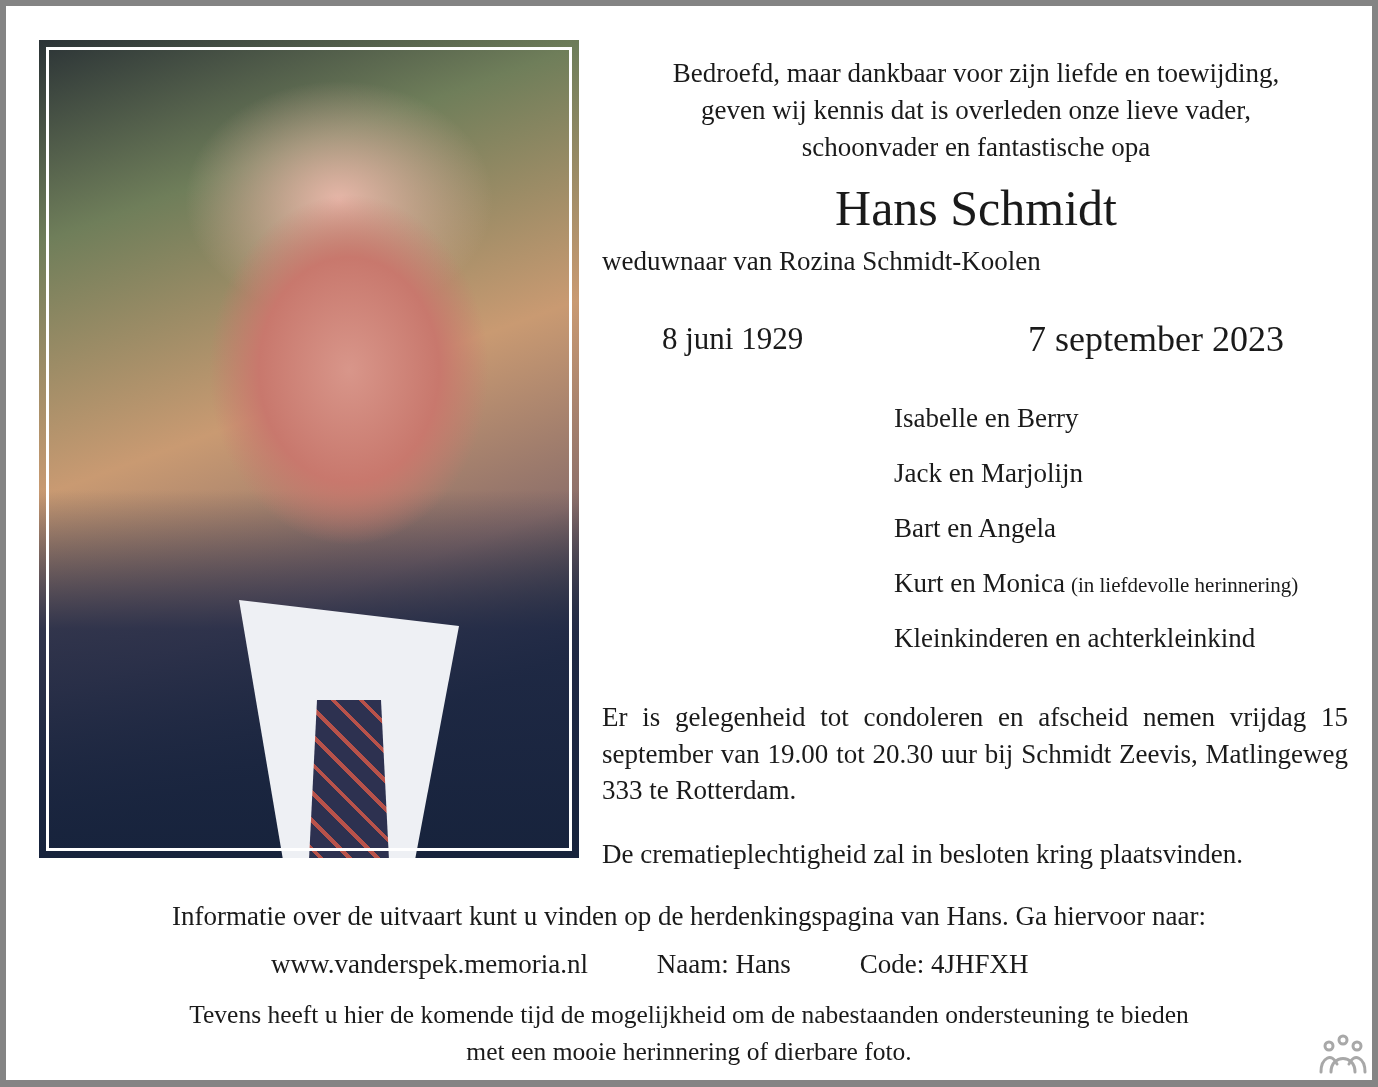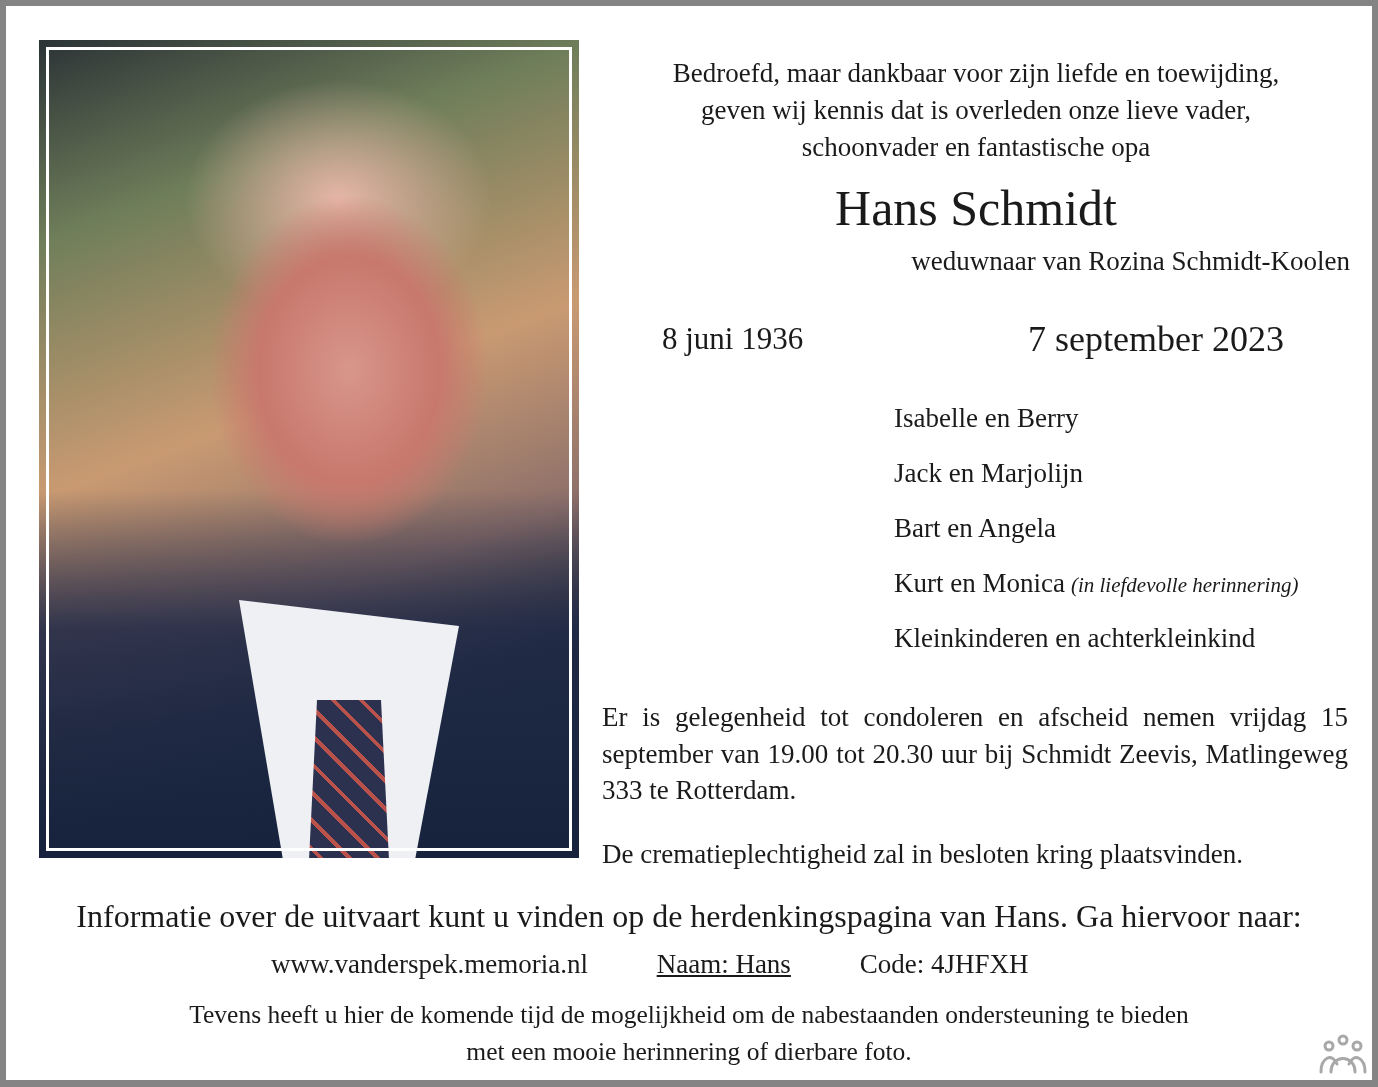--- a/index.html
+++ b/index.html
@@ -42,52 +42,52 @@
   .intro {
     position: absolute; left: 596px; top: 34px; width: 748px;
     text-align: center; font-size: 27px; line-height: 37px; margin-top: 15px;
   }
   .name {
     position: absolute; left: 596px; top: 172px; width: 748px;
     text-align: center; font-size: 50px; line-height: 60px;
   }
   .subtitle {
     position: absolute; left: 596px; top: 237px; width: 748px;
-    text-align: right; font-size: 27px; line-height: 36px;
+    text-align: left; font-size: 27px; line-height: 36px;
   }
   .date-birth {
     position: absolute; left: 656px; top: 313px; font-size: 31px; line-height: 40px;
   }
   .date-death {
     position: absolute; left: 1022px; top: 313px; font-size: 36px; line-height: 40px;
   }
   .family {
     position: absolute; left: 888px; top: 394px; font-size: 27px;
   }
   .family-item { height: 55px; line-height: 36px; white-space: nowrap; }
-  .family-note { font-style: italic; font-size: 21px; margin-left: 6px; }
+  .family-note { font-size: 21px; margin-left: 6px; }
   .condolence {
     position: absolute; left: 596px; top: 693px; width: 746px;
     font-size: 27px; line-height: 36.5px; text-align: justify;
   }
   .cremation {
     position: absolute; left: 596px; top: 830px; width: 760px;
     font-size: 27px; line-height: 36px; white-space: nowrap;
   }
   .info {
     position: absolute; left: 0; top: 892px; width: 1366px;
-    text-align: center; font-size: 32px; line-height: 36px;
+    text-align: center; font-size: 27px; line-height: 36px;
   }
   .links {
     position: absolute; left: 265px; top: 940px; font-size: 27px; line-height: 36px;
     white-space: nowrap;
   }
   .links span { display: inline-block; }
   .link-url { font-weight: normal; }
-  .link-name { margin-left: 62px; text-decoration: underline; }
+  .link-name { margin-left: 62px; }
   .link-code { margin-left: 62px; }
   .closing {
     position: absolute; left: 0; top: 990px; width: 1366px;
     text-align: center; font-size: 25.5px; line-height: 37px;
   }
   .logo {
     position: absolute; left: 1312px; top: 1028px; width: 50px; height: 40px;
   }
 </style>
 </head>
@@ -104,21 +104,21 @@
 
   <div class="intro">
     <div>Bedroefd, maar dankbaar voor zijn liefde en toewijding,</div>
     <div>geven wij kennis dat is overleden onze lieve vader,</div>
     <div>schoonvader en fantastische opa</div>
   </div>
 
   <div class="name">Hans Schmidt</div>
   <div class="subtitle">weduwnaar van Rozina Schmidt-Koolen</div>
 
-  <div class="date-birth">8 juni 1936</div>
+  <div class="date-birth">8 juni 1929</div>
   <div class="date-death">7 september 2023</div>
 
   <div class="family">
     <div class="family-item">
       <span>Isabelle en Berry</span>
     </div>
     <div class="family-item">
       <span>Jack en Marjolijn</span>
     </div>
     <div class="family-item">

